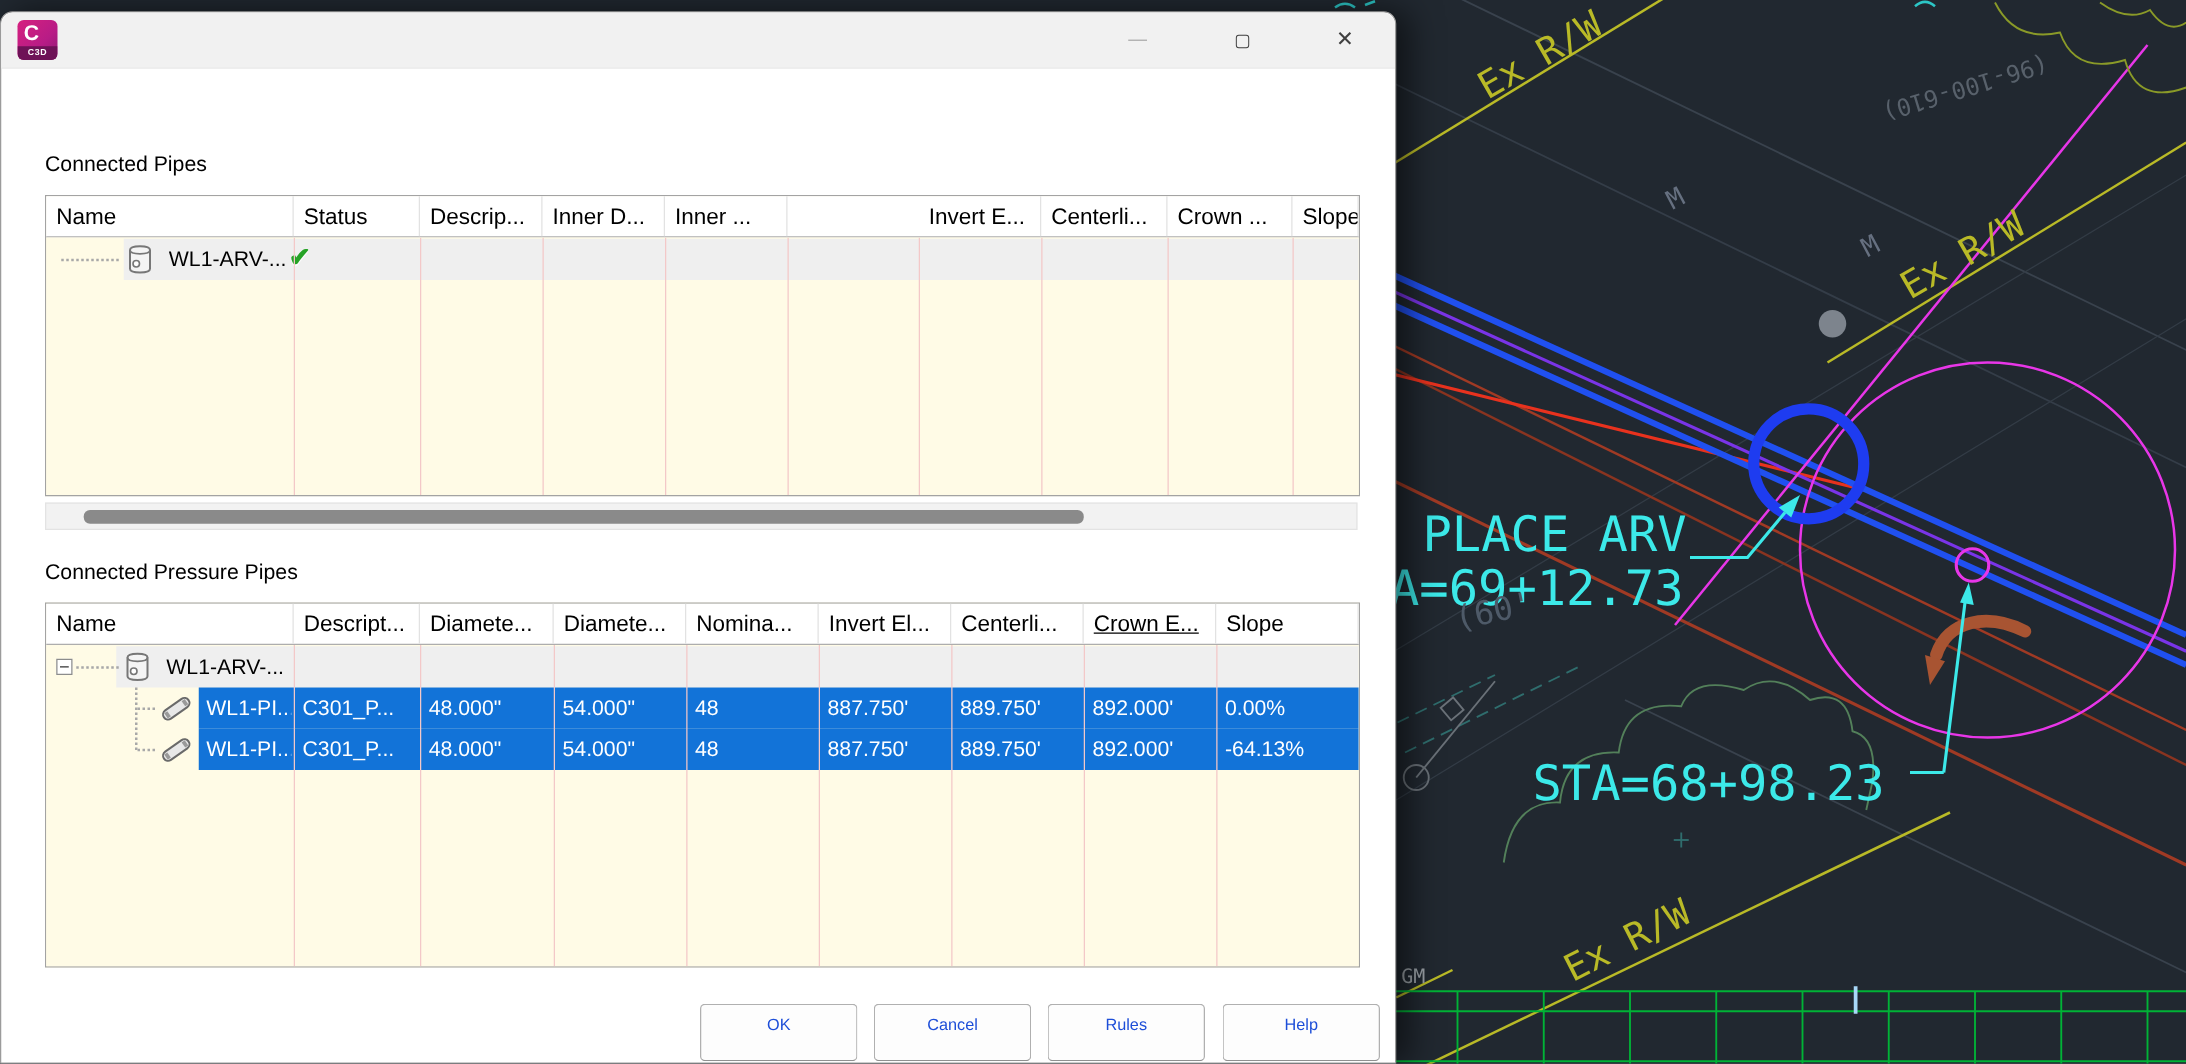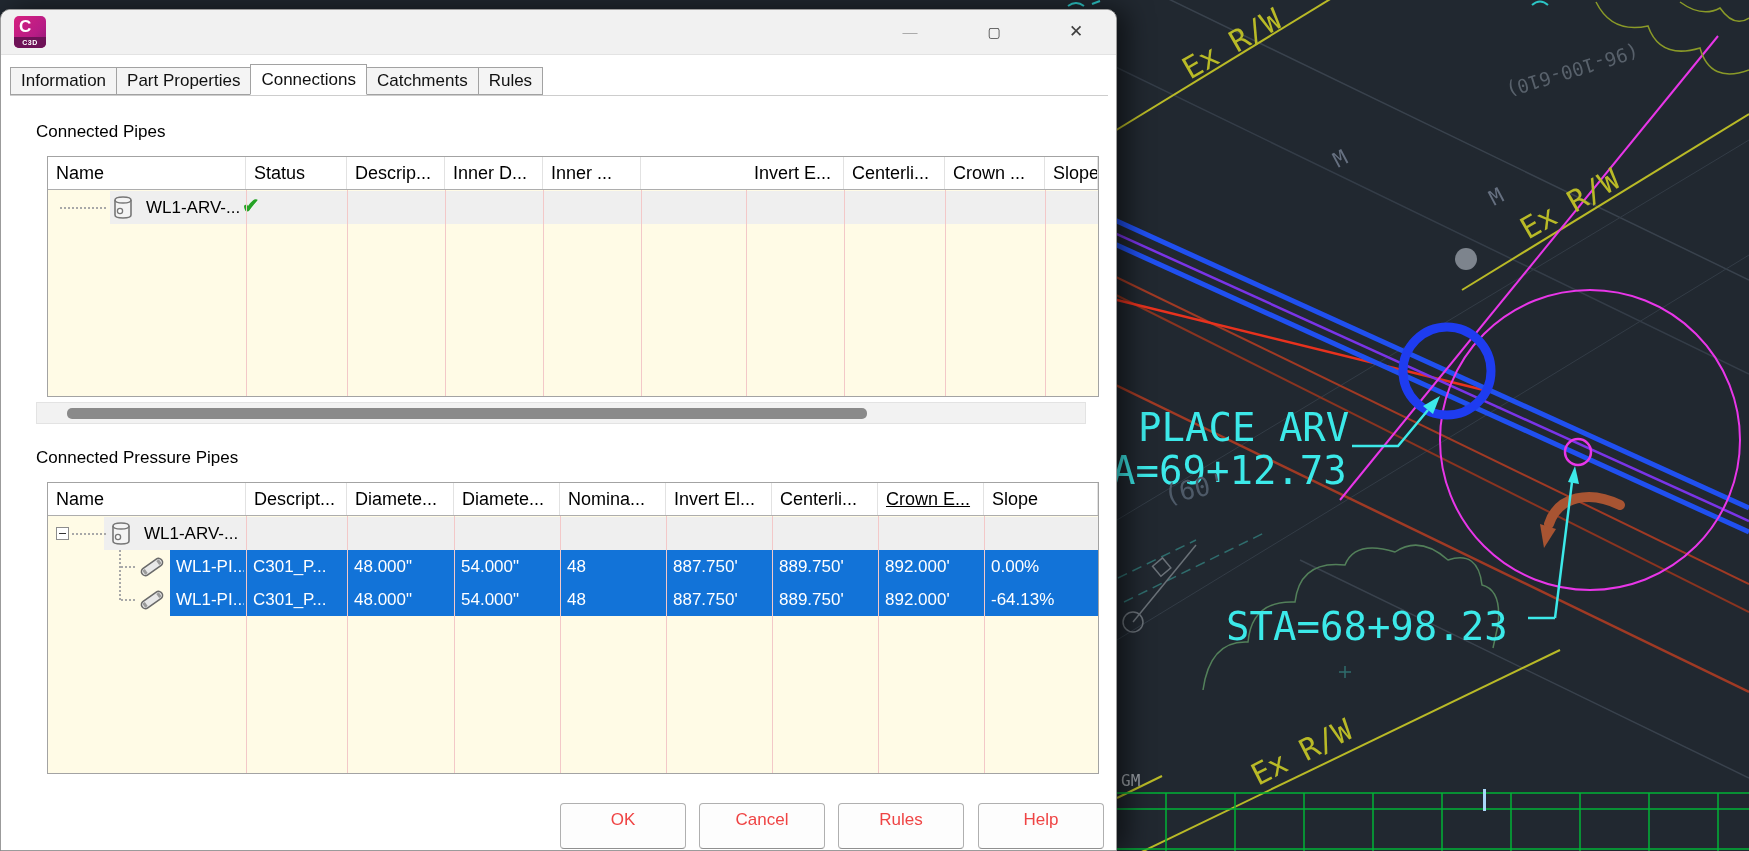--- a/index.html
+++ b/index.html
@@ -25,21 +25,21 @@
   .winctl.close{left:1052px;}
   
   .tabbar{position:absolute;left:9px;top:54px;width:1098px;height:31px;border-bottom:1px solid #cdcdcd;
           display:flex;align-items:flex-end;}
   .tab{box-sizing:border-box;border:1px solid #a2a2a2;margin-right:-1px;background:#f4f4f4;
        height:28px;line-height:26px;padding:0 10px;font-size:17px;color:#111;position:relative;}
   .tab.active{height:31px;line-height:29px;background:#fff;border-bottom:1px solid #fff;z-index:2;}
   
   .seclabel{position:absolute;left:35px;font-size:17px;color:#000;}
   
-  .grid{position:absolute;left:46px;width:1050px;box-sizing:content-box;border:1px solid #a3a3a3;background:#fffbe6;}
+  .grid{position:absolute;left:35px;width:1050px;box-sizing:content-box;border:1px solid #a3a3a3;background:#fffbe6;}
   .ghead{position:relative;height:32px;background:#ffffff;border-bottom:1px solid #adadad;}
   .hc{position:absolute;top:0;height:32px;line-height:32px;font-size:18px;color:#000;
       padding-left:8px;box-sizing:border-box;border-right:1px solid #e2e2e2;overflow:hidden;white-space:nowrap;}
   .gbody{position:relative;background:#fffbe6;overflow:hidden;}
   .vsep{position:absolute;top:0;bottom:0;width:1px;background:#f3c8c8;z-index:3;}
   .trow{position:absolute;left:0;width:1050px;height:33px;}
   .rowgray{position:absolute;top:0;bottom:0;background:#efefef;}
   .rowblue{position:absolute;top:0;bottom:0;background:#1273d8;}
   .dotsh{position:absolute;top:16px;border-top:2px dotted #a8a8a8;}
   .dotsv{position:absolute;border-left:2px dotted #a8a8a8;width:0;z-index:2;}
@@ -50,21 +50,21 @@
           box-sizing:border-box;z-index:2;}
   .expbox::after{content:"";position:absolute;left:2px;right:2px;top:5px;height:1px;background:#333;}
   .check{position:absolute;top:3px;font-size:21px;font-weight:bold;color:#26a326;z-index:2;
          text-shadow:0 1px 0 rgba(255,255,255,.7);}
   .icostruct,.icopipe{position:absolute;z-index:2;}
   
   .hscroll{position:absolute;left:35px;top:392px;width:1050px;height:22px;background:#f2f2f2;border:1px solid #e3e3e3;box-sizing:border-box;}
   .hthumb{position:absolute;left:30px;top:5px;width:800px;height:11px;background:#8a8a8a;border-radius:5px;}
   
   .btn{position:absolute;top:793px;width:126px;height:46px;background:#fdfdfd;border:1px solid #b0b0b0;
-       border-bottom-color:#909090;border-radius:4px;font-size:17px;color:#ef4444;text-align:center;line-height:32px;box-sizing:border-box;}
+       border-bottom-color:#909090;border-radius:4px;font-size:13px;color:#1d4ed8;text-align:center;line-height:32px;box-sizing:border-box;}
   .cadtext{font-family:"DejaVu Sans Mono",monospace;}
 </style>
 </head>
 <body>
 
 <svg id="cad" viewBox="0 0 1749 851">
   <rect x="0" y="0" width="1749" height="851" fill="#212830"></rect>
 
   <g stroke="#39424d" stroke-width="1.5">
     <line x1="1150" y1="-10" x2="1749" y2="280"></line>
@@ -178,27 +178,20 @@
   <div class="titlebar">
     <div class="appicon">
       <span class="big">C</span>
       <span class="band">C3D</span>
     </div>
     <div class="winctl min">—</div>
     <div class="winctl max">▢</div>
     <div class="winctl close">✕</div>
   </div>
 
-  <div class="tabbar">
-    <div class="tab">Information</div>
-    <div class="tab">Part Properties</div>
-    <div class="tab active">Connections</div>
-    <div class="tab">Catchments</div>
-    <div class="tab">Rules</div>
-  </div>
 
   <div class="seclabel" style="top:112px">Connected Pipes</div>
 
   <div class="grid" style="top:146px">
     <div class="ghead">
       <span class="hc" style="left: 0px; width: 198px;">Name</span>
       <span class="hc" style="left: 198px; width: 101px;">Status</span>
       <span class="hc" style="left: 299px; width: 98px;">Descrip...</span>
       <span class="hc" style="left: 397px; width: 98px;">Inner D...</span>
       <span class="hc" style="left: 495px; width: 98px;">Inner ...</span>

